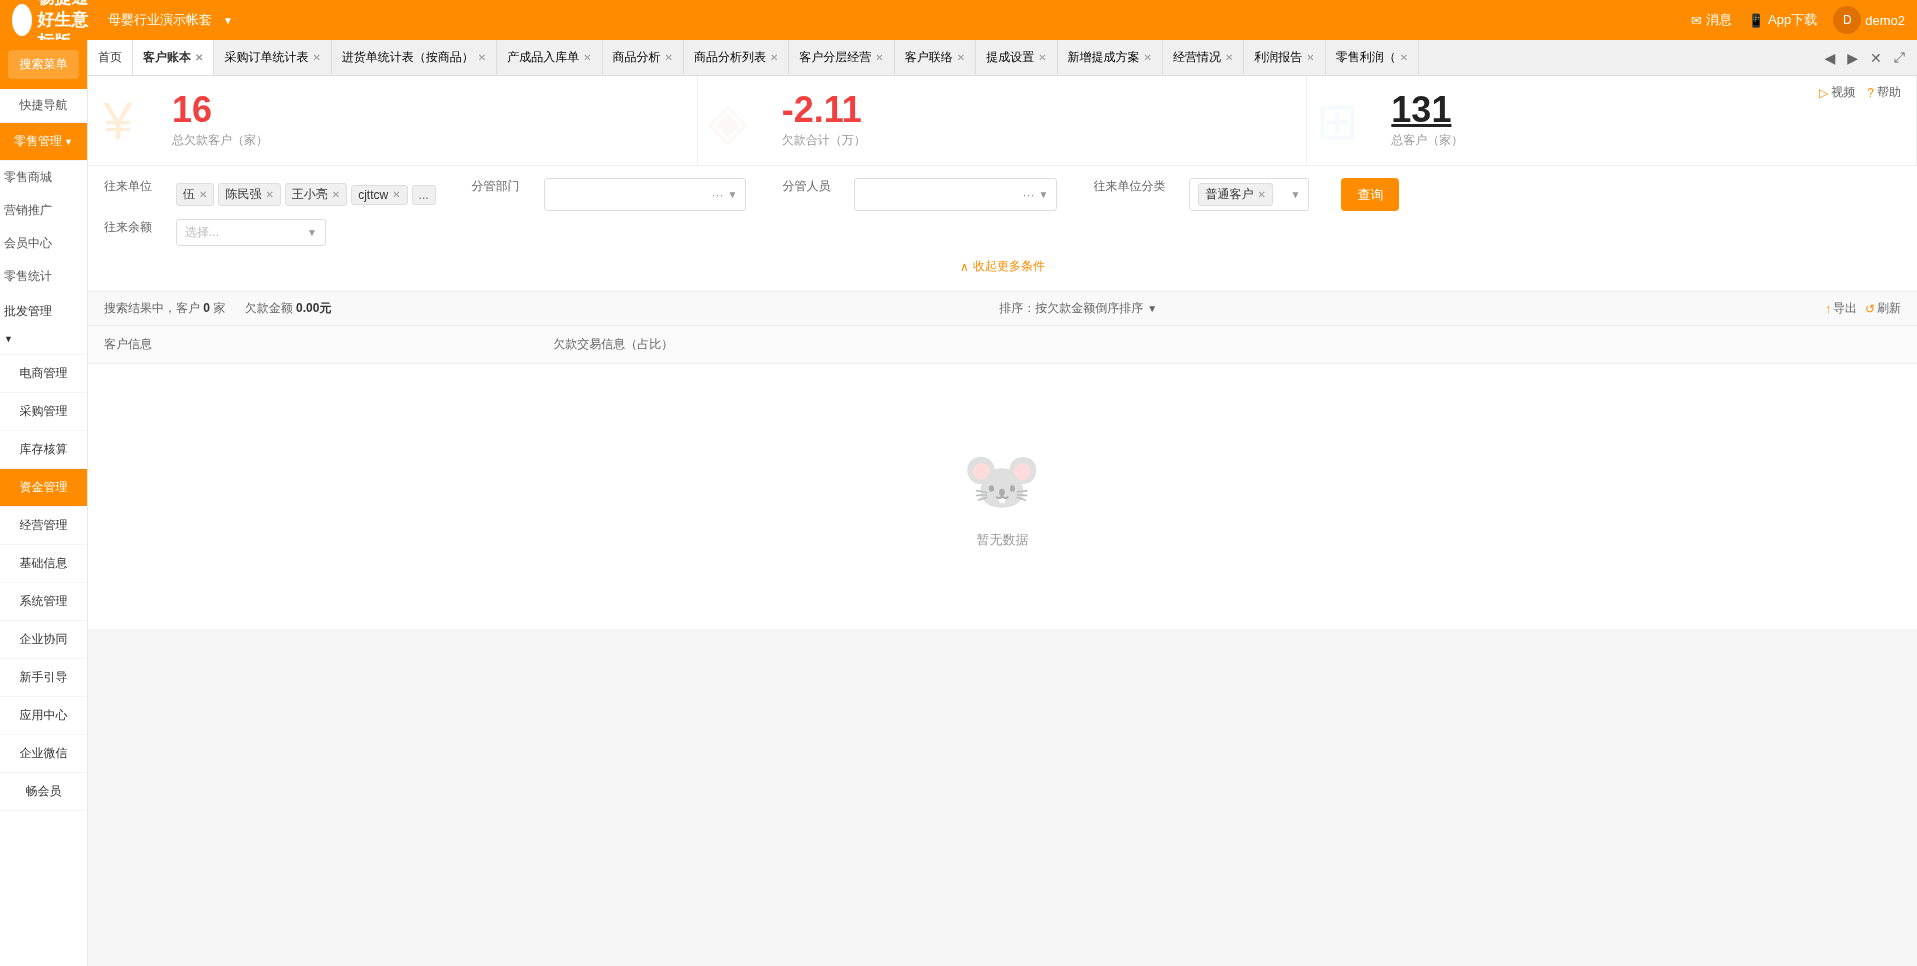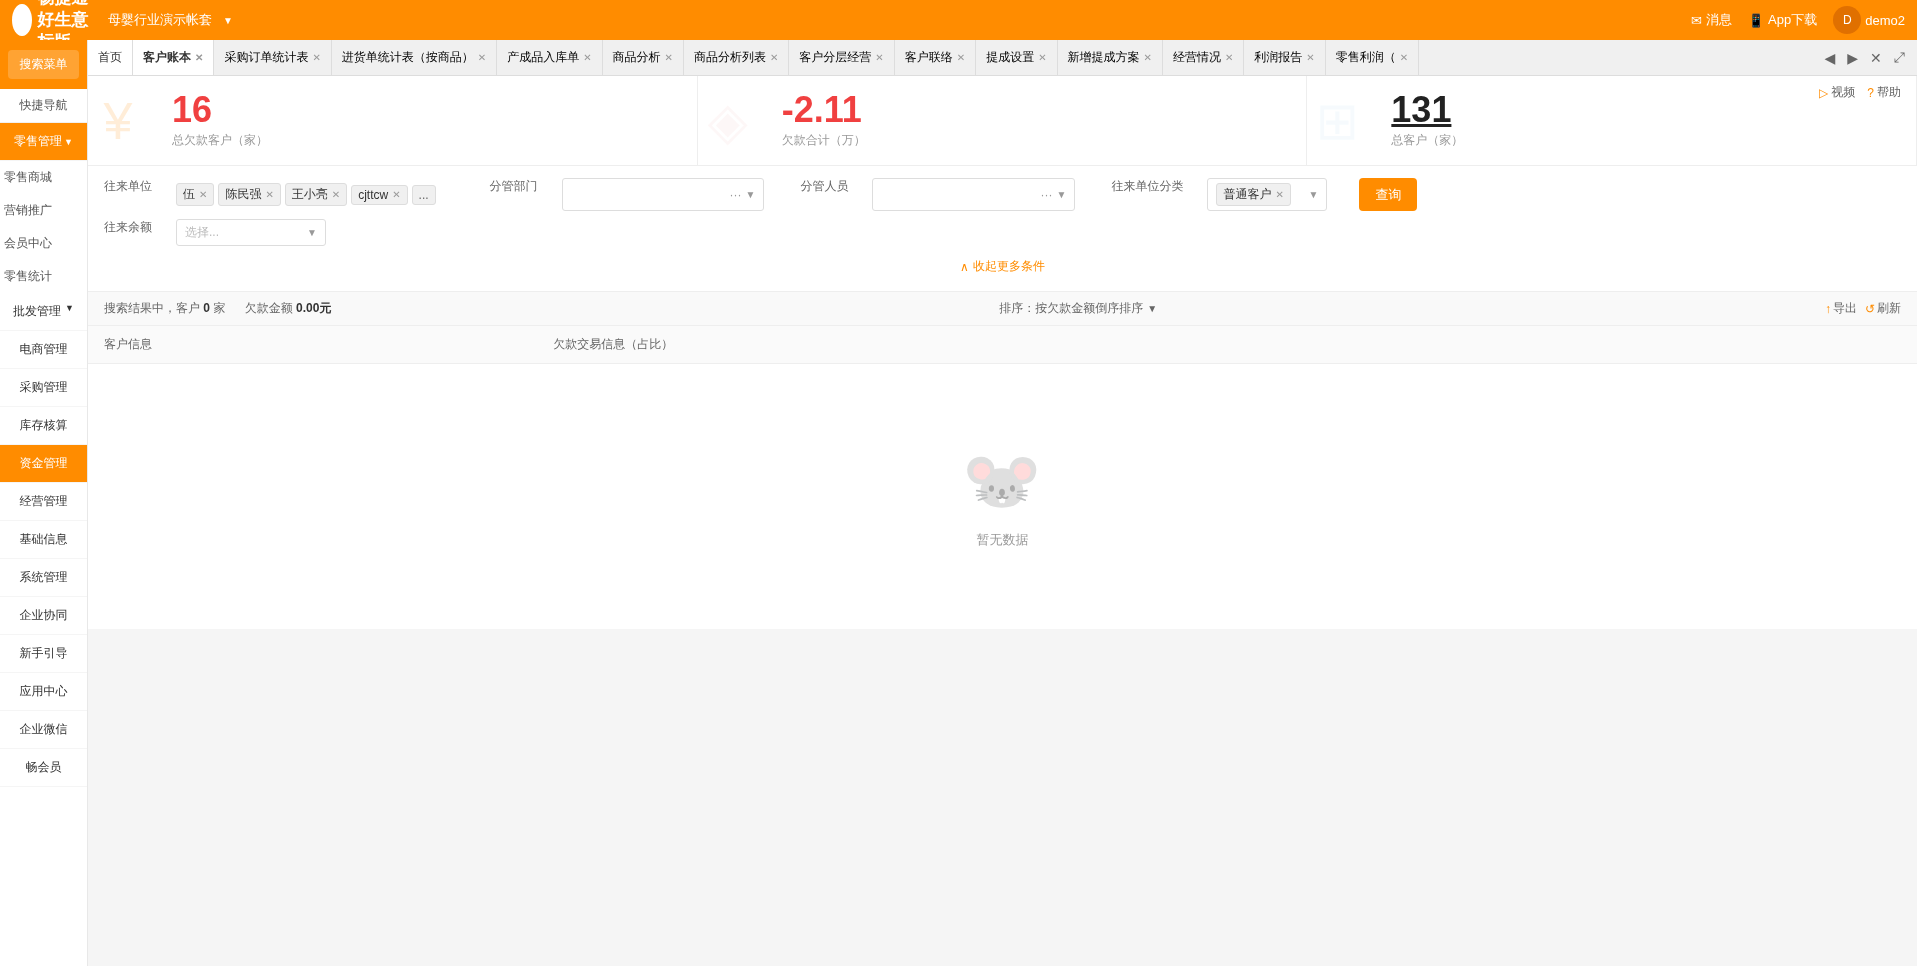--- a/index.html
+++ b/index.html
@@ -131,21 +131,21 @@
 
       <div class="sidebar-item active" style="background:#ff8c00;color:#fff;display:flex;align-items:center;justify-content:center;gap:2px;">
         <span>零售管理</span>
         <span style="font-size:9px;">▼</span>
       </div>
       <div class="sidebar-item-sub">零售商城</div>
       <div class="sidebar-item-sub">营销推广</div>
       <div class="sidebar-item-sub">会员中心</div>
       <div class="sidebar-item-sub">零售统计</div>
 
-      <div class="sidebar-item" style="display:flex;align-items:flex-start;justify-content:center;gap:4px;">
+      <div class="sidebar-item" style="display:flex;align-items:flex-start;justify-content:center;gap:14px;flex-direction:column;">
         <span>批发管理</span>
         <span style="font-size:9px;">▼</span>
       </div>
       <div class="sidebar-item">电商管理</div>
       <div class="sidebar-item">采购管理</div>
       <div class="sidebar-item">库存核算</div>
       <div class="sidebar-item" style="background:#ff8c00;color:#fff;">资金管理</div>
       <div class="sidebar-item">经营管理</div>
       <div class="sidebar-item">基础信息</div>
       <div class="sidebar-item">系统管理</div>
@@ -286,21 +286,21 @@
               </div>
               <div class="filter-tag">
                 <span>cjttcw</span>
                 <span class="tag-close">✕</span>
               </div>
               <div class="filter-tag">
                 <span class="tag-more">...</span>
               </div>
             </div>
 
-            <span class="filter-label" style="margin-left:30px;">分管部门</span>
+            <span class="filter-label" style="margin-left:12px;">分管部门</span>
             <div class="filter-select filter-select-wide">
               <input type="text" style="border: none; outline: none; font-size: 12px; flex: 1 1 0%;" placeholder="">
               <span style="color:#999;">···</span>
               <span style="font-size:10px;color:#999;">▼</span>
             </div>
 
             <span class="filter-label" style="margin-left:12px;">分管人员</span>
             <div class="filter-select filter-select-wide">
               <input type="text" style="border: none; outline: none; font-size: 12px; flex: 1 1 0%;">
               <span style="color:#999;">···</span>

